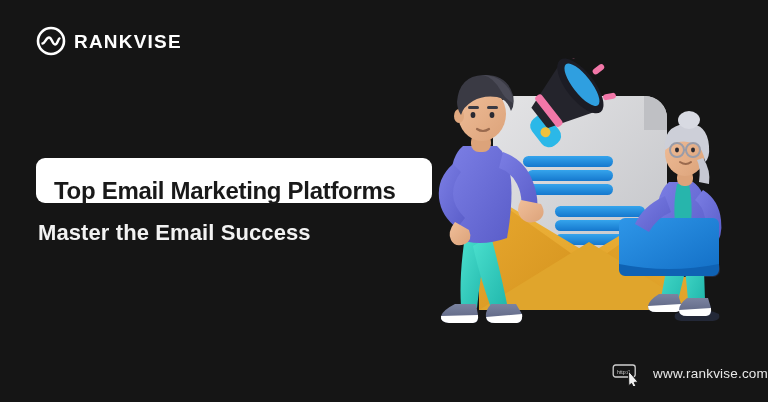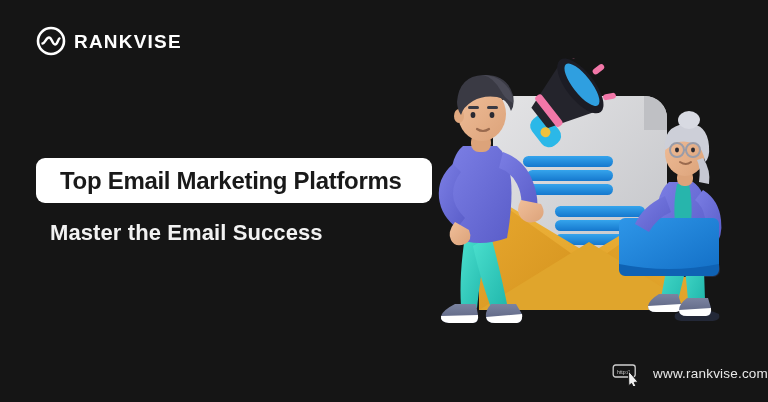--- a/index.html
+++ b/index.html
@@ -44,42 +44,41 @@
   
   .title-box {
     position: absolute;
     left: 36px;
     top: 158px;
     width: 396px;
     height: 45px;
     background: #ffffff;
     border-radius: 9px;
     display: flex;
-    align-items: center;
+    align-items: flex-end;
     box-sizing: border-box;
-    padding: 0 24px;
+    padding: 0 18px;
   }
   .title-text {
     color: #191919;
     font-size: 24px;
     font-weight: bold;
     letter-spacing: -0.3px;
     white-space: nowrap;
     line-height: 1;
   }
   .subtitle {
     position: absolute;
     left: 38px;
     top: 220px;
     color: #f2f2f2;
     font-size: 22px;
     font-weight: bold;
     letter-spacing: 0.1px;
     white-space: nowrap;
-    margin-left: 12px;
   }
 
   
   .footer {
     position: absolute;
     left: 0;
     right: 0;
     bottom: 16px;
     display: flex;
     justify-content: flex-end;

